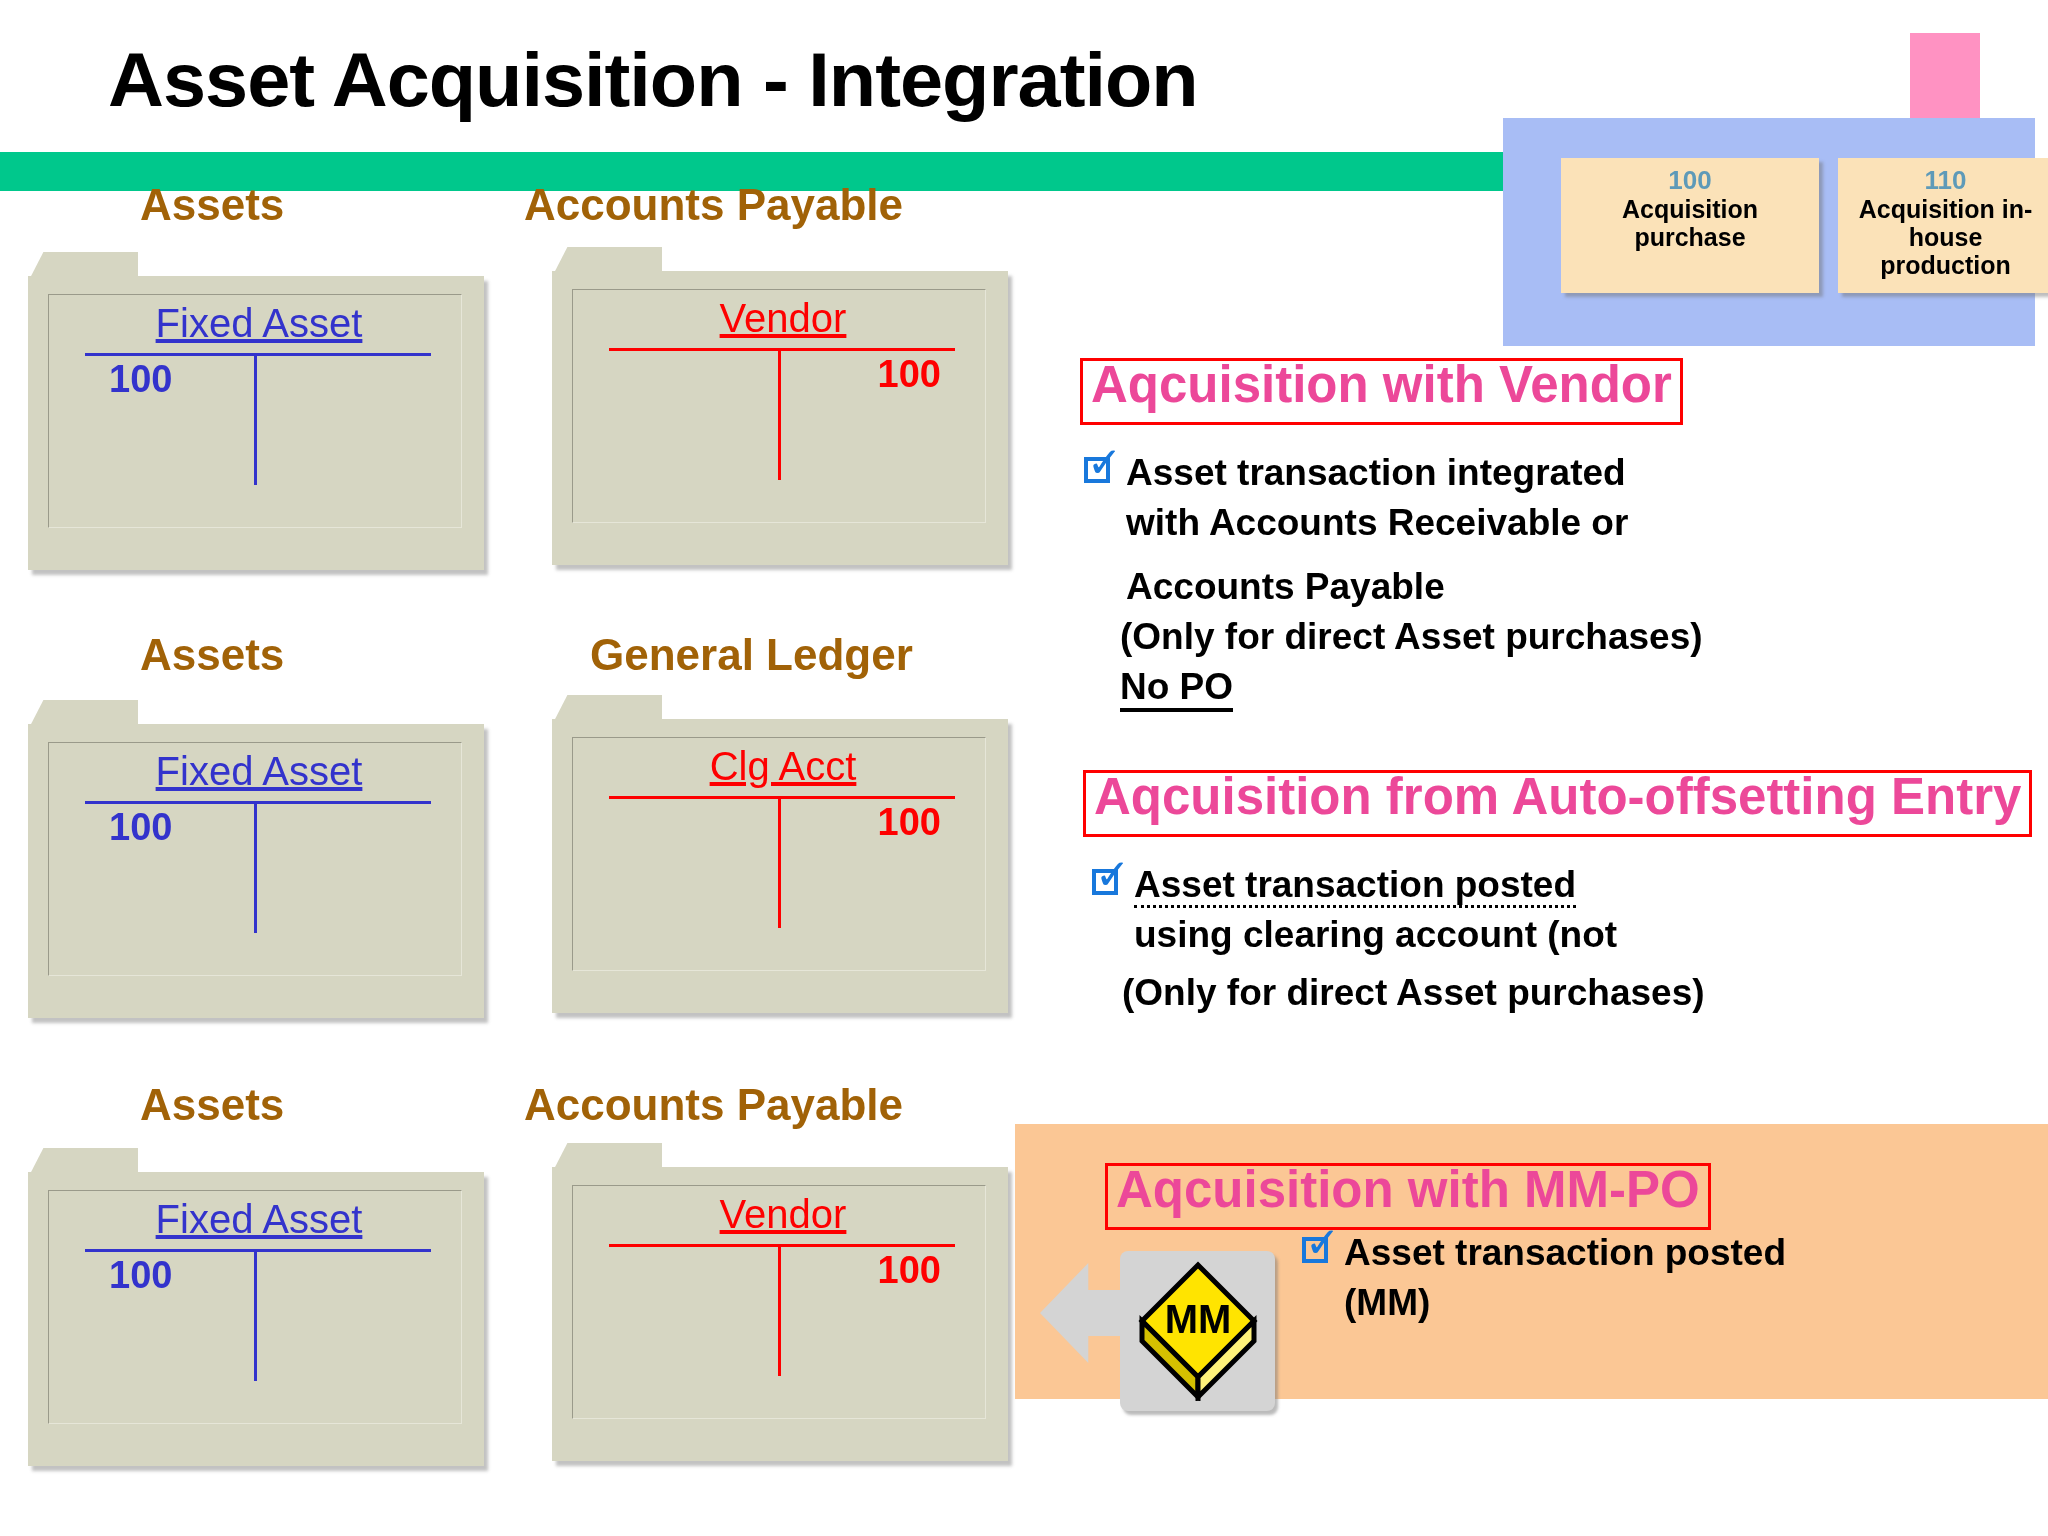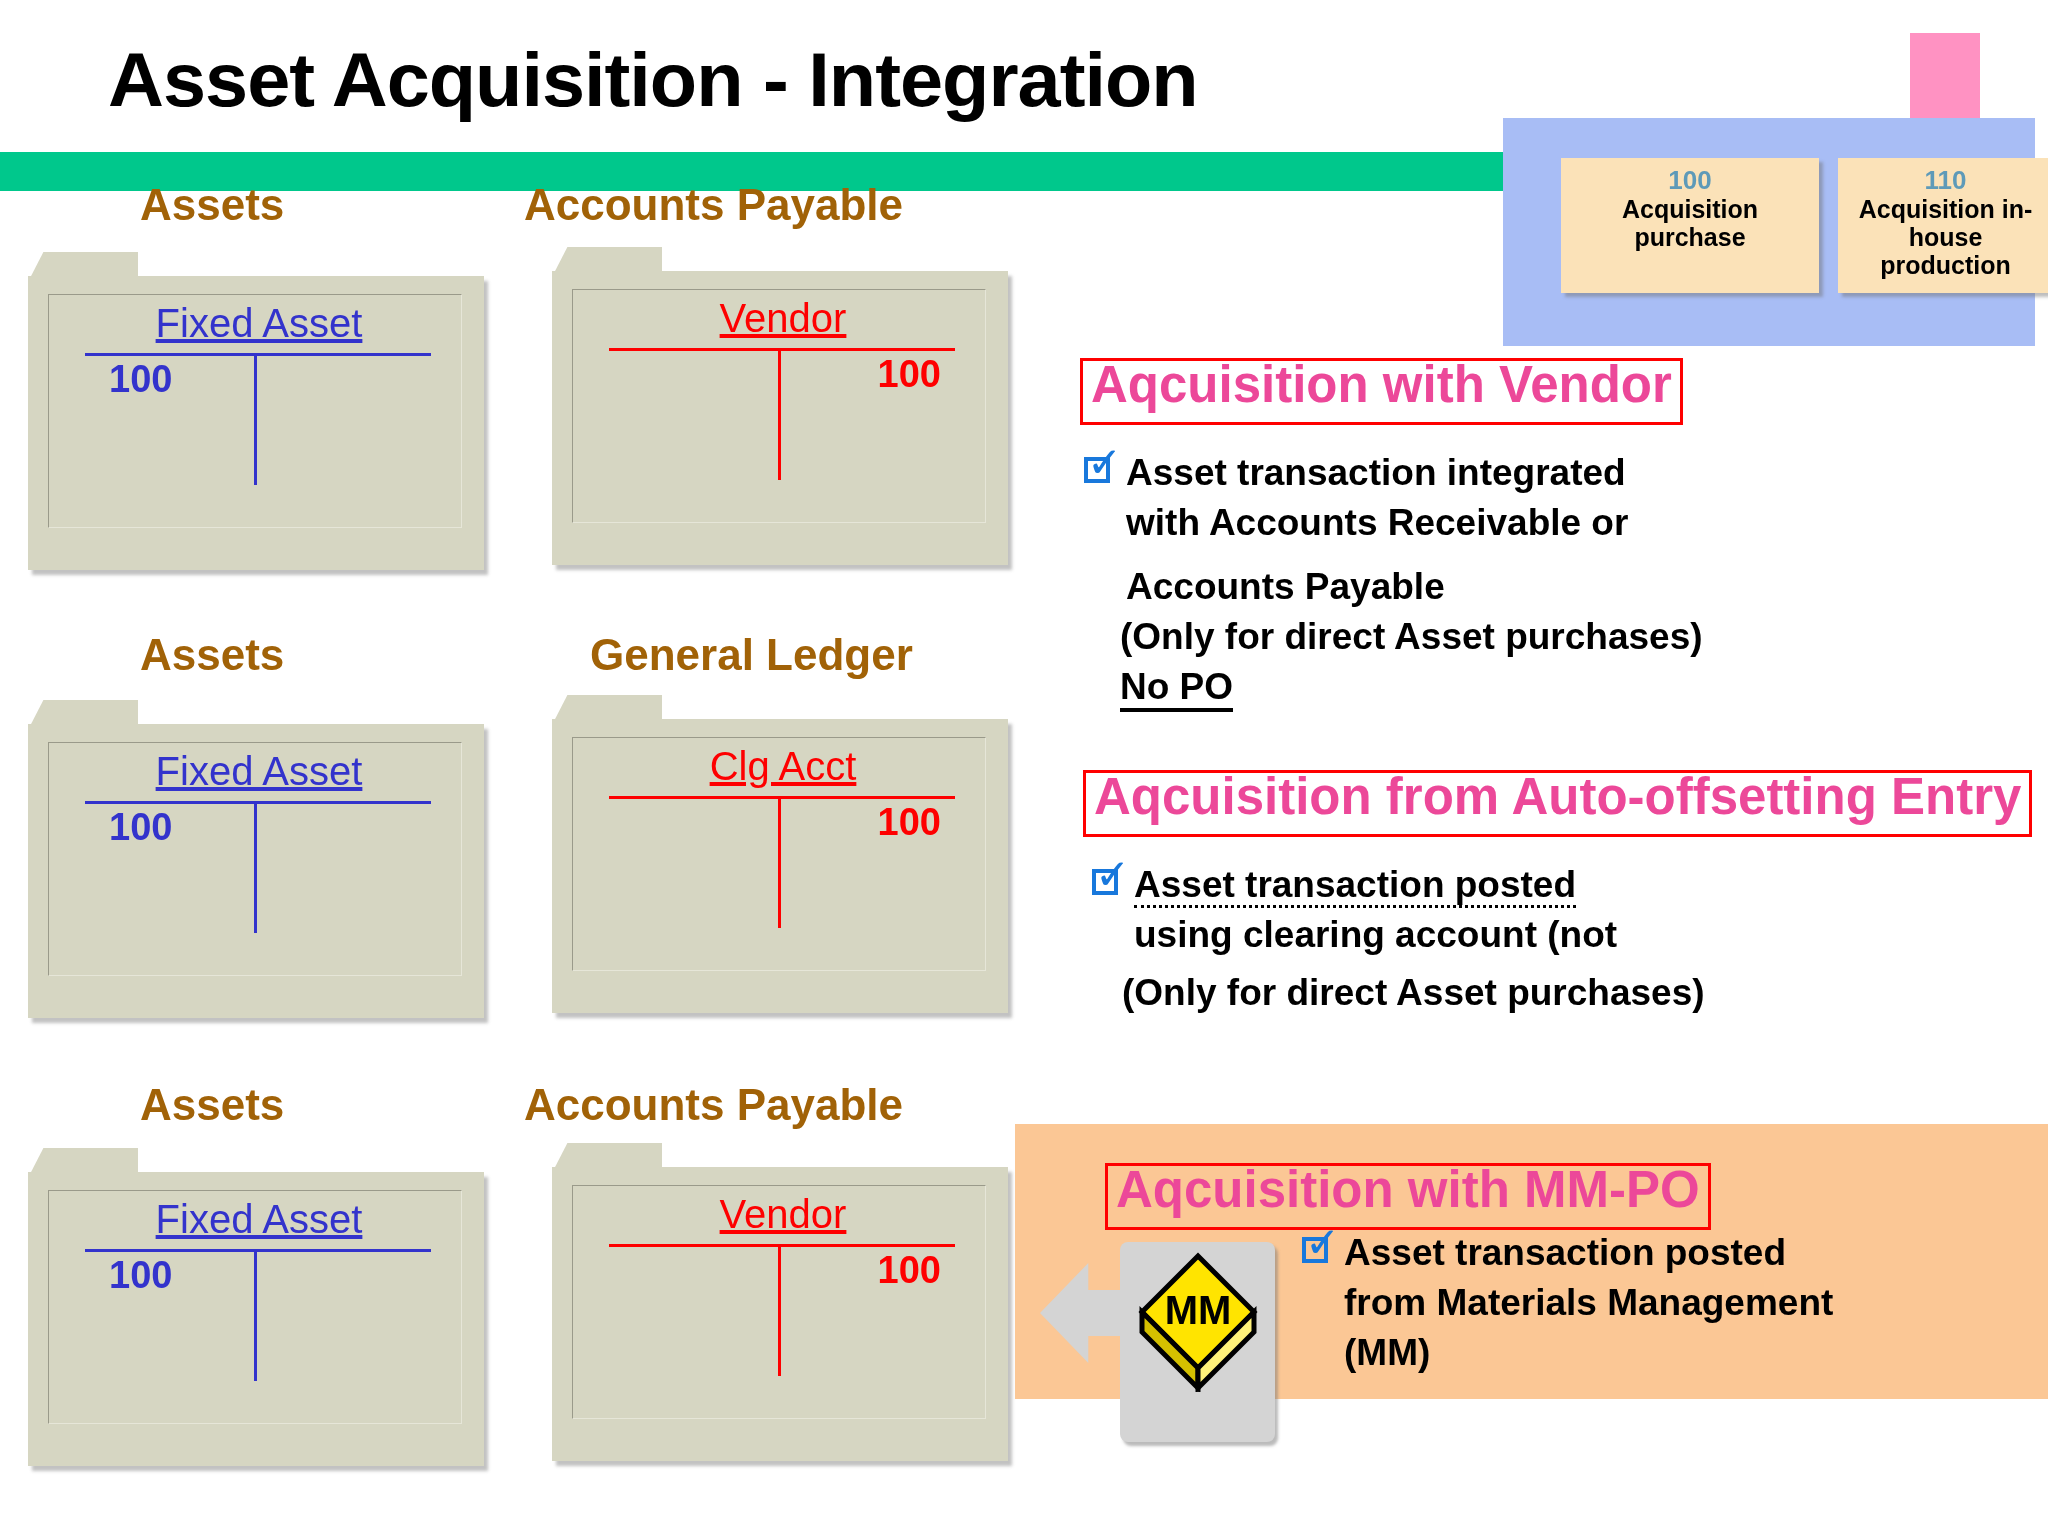--- a/index.html
+++ b/index.html
@@ -112,21 +112,21 @@
 
   
   #mm-group{left:1040px;top:1235px;width:235px;height:160px;}
   #mm-arrow{
     position:absolute;left:0;top:28px;width:105px;height:100px;
     background:#d4d4d4;
     clip-path:polygon(0 50%,46% 0,46% 27%,100% 27%,100% 73%,46% 73%,46% 100%);
     filter:drop-shadow(3px 3px 2px rgba(120,120,120,.5));
   }
   #mm-plate{
-    position:absolute;left:80px;top:7px;width:155px;height:200px;
+    position:absolute;left:80px;top:16px;width:155px;height:160px;
     background:#d4d4d4;border-radius:8px;
     box-shadow:3px 4px 3px rgba(120,120,120,.5);
   }
   #mm-cube{position:absolute;left:18px;top:10px;width:120px;height:140px;}
 </style>
 </head>
 <body>
 
 <div class="abs" id="title">Asset Acquisition - Integration</div>
 <div class="abs" id="green-bar"></div>
@@ -291,18 +291,15 @@
   </div>
 </div>
 
 <div class="bullet-block" style="left:1300px;top:1228px;">
   <div class="bline">
     <span class="chk">
       <span class="bx"></span><span class="tick">✓</span>
     </span><span>Asset transaction posted</span>
   </div>
   <div class="bline" style="padding-left:44px;">
-    <span>from Materials Management</span>
-  </div>
-  <div class="bline" style="padding-left:44px;">
     <span>(MM)</span>
   </div>
 </div>
 
 </body></html>

